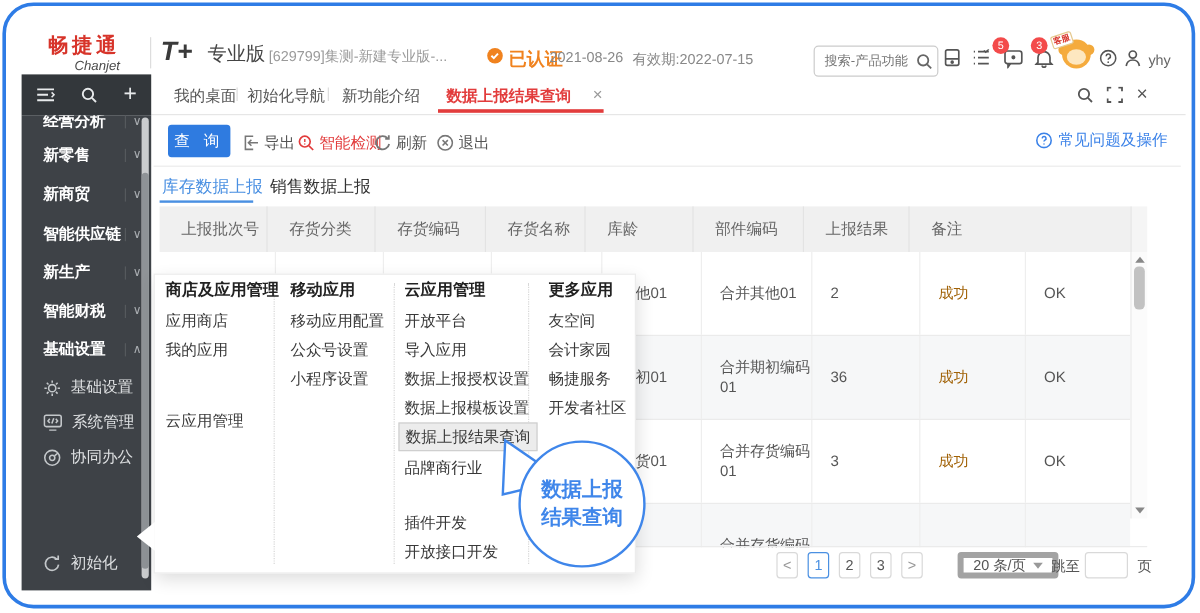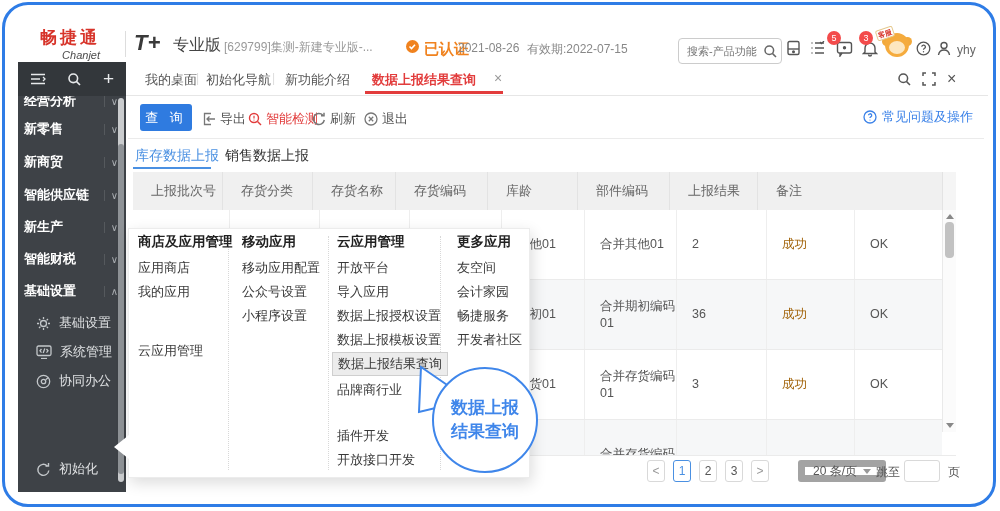--- a/index.html
+++ b/index.html
@@ -37,21 +37,21 @@
 .tab-active{font-size:13px;color:#e23c3c;font-weight:bold}
 .tab-close{color:#999;font-size:14px;margin-left:8px}
 .tab-underline{height:3px;background:#e23c3c}
 .tr-ico{color:#555}
 
 
 .sb-head{background:#33373b;display:flex;align-items:center;justify-content:space-between;
   padding:0 12px;color:#e8eaec}
 .sb-body{background:#3e4247;overflow:hidden}
 .sb-group{position:absolute;left:0;width:108px;height:24px;display:flex;align-items:center;
-  padding:0 8px 0 6px;color:#fff;font-size:13px;font-weight:bold}
+  padding:0 8px 0 18px;color:#fff;font-size:13px;font-weight:bold}
 .sb-caret{margin-left:auto;color:#a9adb1;font-size:10px;border-left:1px solid #55595d;
   padding-left:6px;font-weight:normal}
 .sb-item{position:absolute;left:0;width:108px;height:26px;display:flex;align-items:center;
   gap:8px;padding-left:18px;color:#dfe1e3;font-size:13px}
 .sb-item .ic{color:#c3c7ca}
 .sb-item.active{background:#f15753;color:#fff;font-weight:bold;height:30px}
 .sb-item.active .ic{color:#fff}
 .sb-track{position:absolute;background:#caccce;border-radius:3px}
 .sb-thumb{position:absolute;background:#8f9397;border-radius:3px}
 
@@ -85,21 +85,21 @@
 .sort .dn{border-top:5px solid #b5b5b5}
 .vscroll{background:#fbfbfb;border-left:1px solid #e9e9e9}
 .vthumb{position:absolute;left:2px;width:9px;background:#c2c2c2;border-radius:4px}
 .varr{position:absolute;left:3px;width:0;height:0;border-left:4px solid transparent;border-right:4px solid transparent}
 
 
 .pgbtn{position:absolute;width:18px;height:22px;border:1px solid #d9d9d9;border-radius:3px;
   background:#fff;font-size:12px;color:#555;text-align:center;line-height:20px;cursor:pointer}
 .pgbtn.nav{color:#999}
 .pgbtn.cur{border-color:#4a90e2;color:#4a90e2}
-.pgsize{position:absolute;height:22px;border:7px solid #a3a3a3;border-radius:3px;background:#fff;
+.pgsize{position:absolute;height:22px;border:5px solid #a3a3a3;border-radius:3px;background:#fff;
   font-size:12px;color:#555;display:flex;align-items:center;padding:0 8px;gap:6px;cursor:pointer}
 .pgsize .car{width:0;height:0;border-left:4px solid transparent;border-right:4px solid transparent;
   border-top:5px solid #999}
 .pglbl{position:absolute;font-size:12px;color:#555}
 .pginput{position:absolute;width:36px;height:22px;border:1px solid #d9d9d9;border-radius:3px;
   font-size:12px;padding:0 4px;font-family:inherit;outline:none}
 
 
 .popup{background:#fff;border:1px solid #ececec;box-shadow:2px 5px 14px rgba(0,0,0,.14);z-index:50}
 .pp-head{position:absolute;font-size:13.5px;font-weight:bold;color:#222;white-space:nowrap}
@@ -367,25 +367,25 @@
 <div class="abs stab-line" style="left:133px;top:167px;width:78px"></div>
 <span class="abs stab off" style="left:225px;top:147px">销售数据上报</span>
 
 <div class="abs thead" style="left:133px;top:172px;width:809px">
   <div class="th" style="width:90px">
       <span>上报批次号</span>
     </div>
   <div class="th" style="width:90px">
       <span>存货分类</span>
     </div>
+  <div class="th" style="width:92px">
+      <span>存货编码</span>
+    </div>
   <div class="th" style="width:83px">
       <span>存货名称</span>
-    </div>
-  <div class="th" style="width:92px">
-      <span>存货编码</span>
     </div>
   <div class="th" style="width:90px">
       <span>库龄</span>
     </div>
   <div class="th" style="width:92px">
       <span>部件编码</span>
     </div>
   <div class="th" style="width:88px">
       <span>上报结果</span>
     </div>

